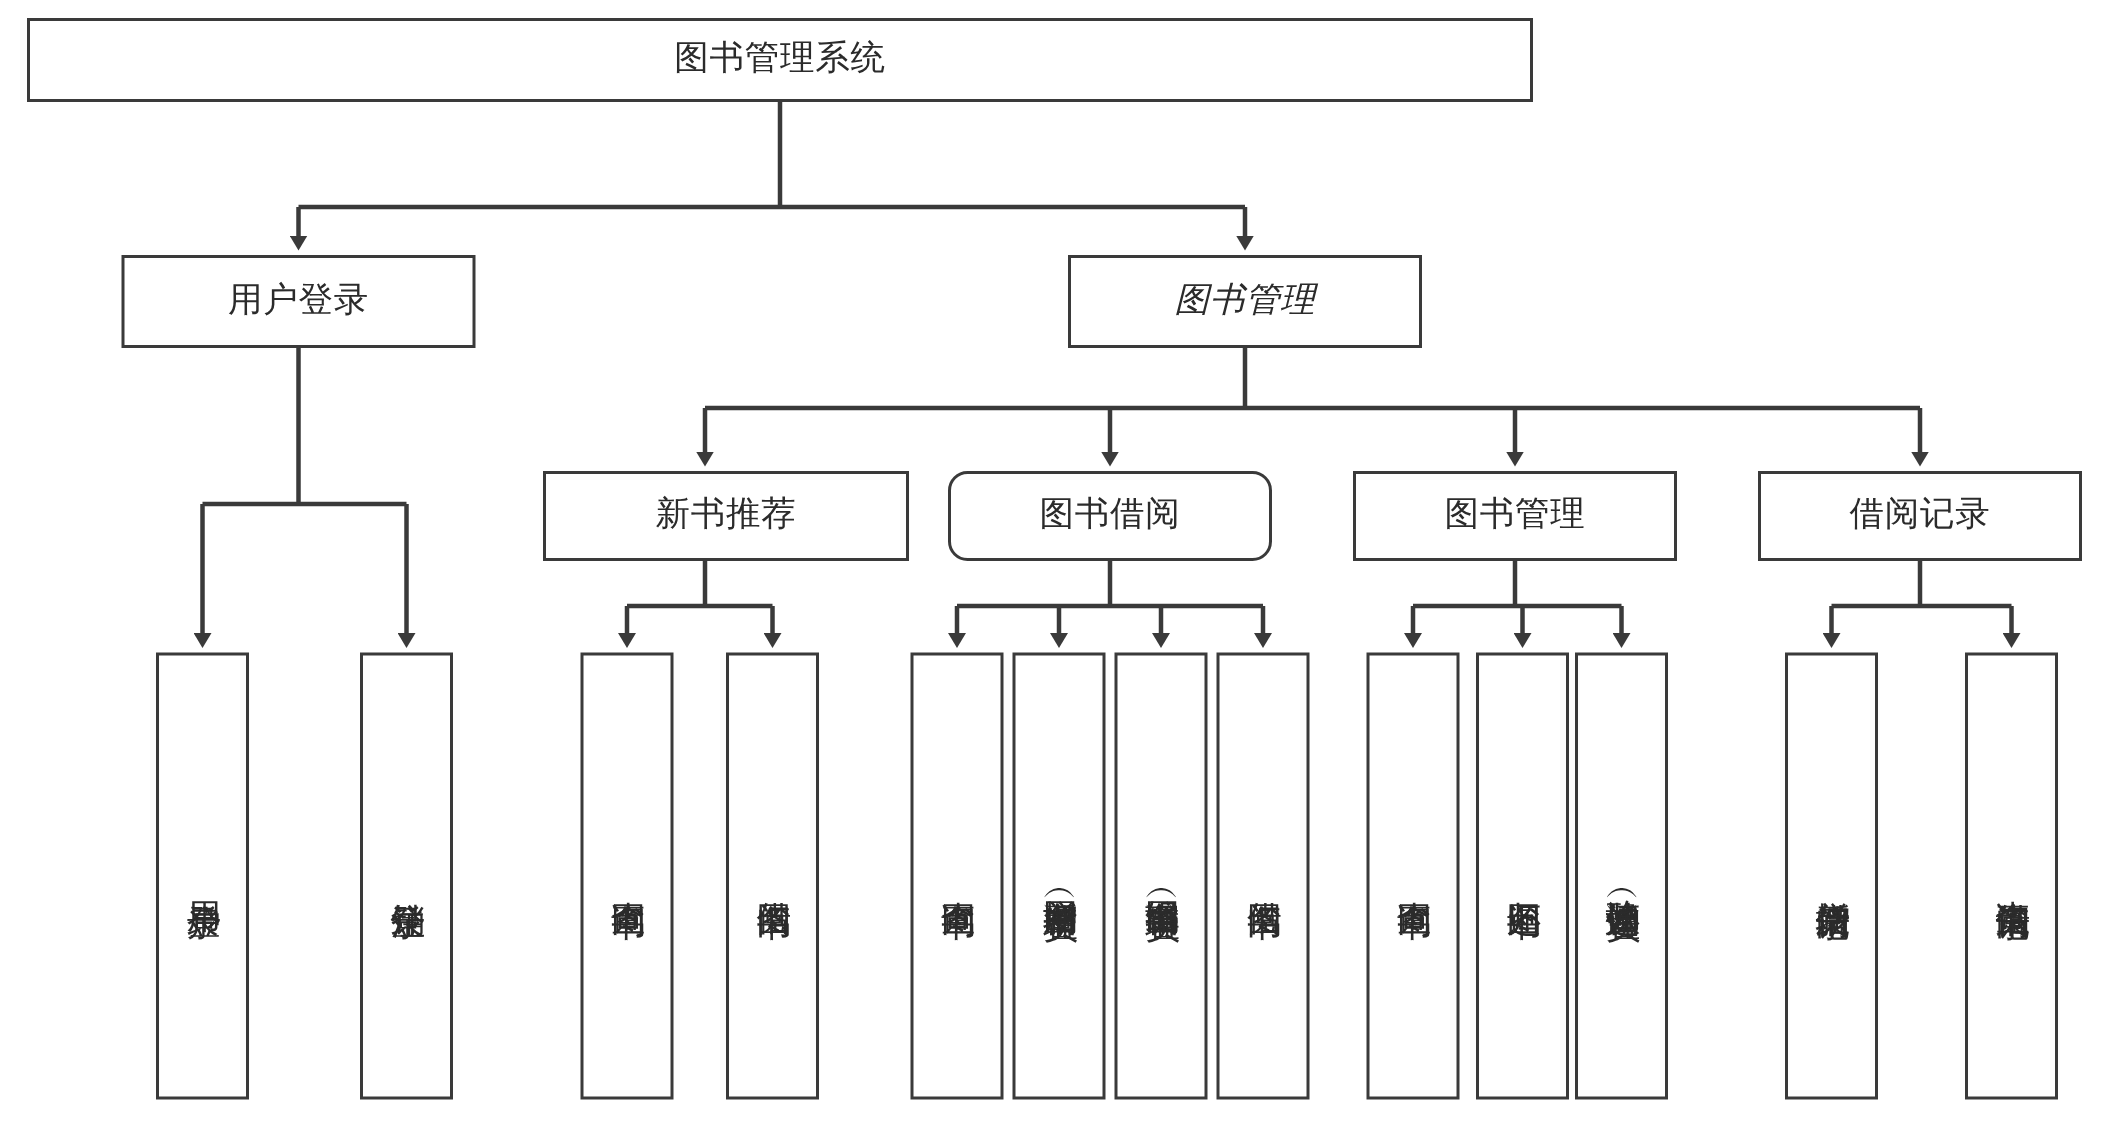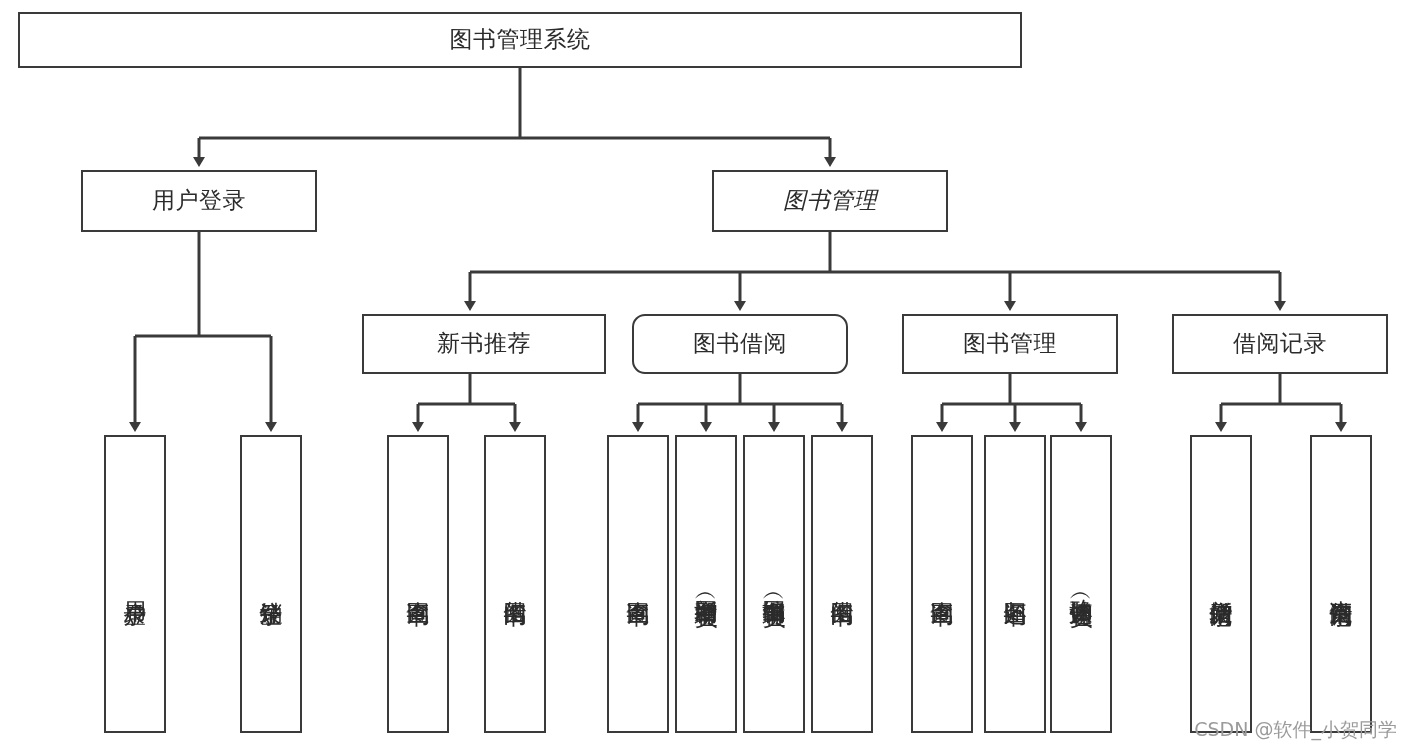--- a/index.html
+++ b/index.html
@@ -187,15 +187,14 @@
   <div class="node-box leaf" style="left:1050px; top:435px; width:62px; height:298px;">
     <span class="node-label-v">确认归还（管理员）</span>
   </div>
   <div class="node-box leaf" style="left:1190px; top:435px; width:62px; height:298px;">
     <span class="node-label-v">新增借阅记录</span>
   </div>
   <div class="node-box leaf" style="left:1310px; top:435px; width:62px; height:298px;">
     <span class="node-label-v">查询借阅记录</span>
   </div>
 
-  <div id="watermark">CSDN @软件_小贺同学</div>
 
 </div>
 
 </body></html>

